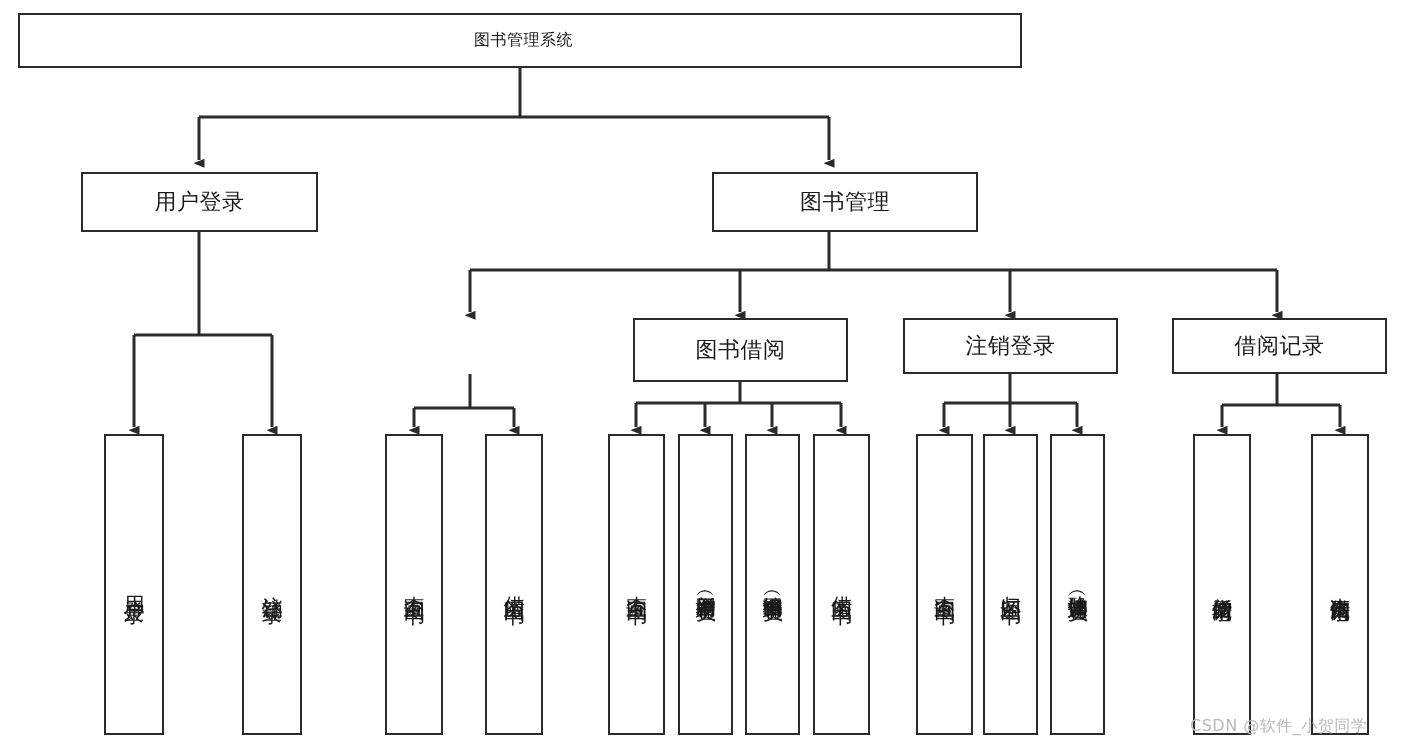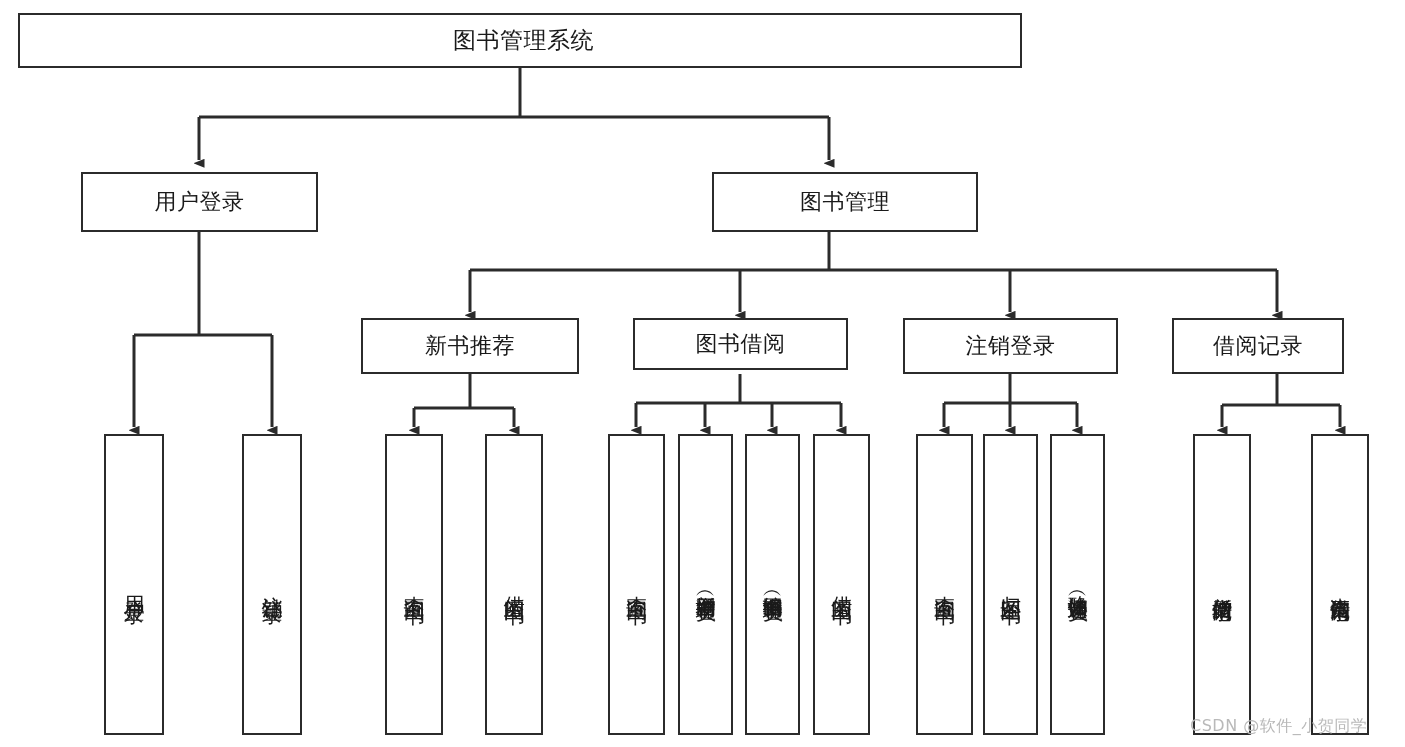--- a/index.html
+++ b/index.html
@@ -41,21 +41,21 @@
     display: block;
     line-height: 1.18;
     letter-spacing: 0.5px;
     white-space: nowrap;
   }
   
   .node.horizontal .node-label {
     font-size: 22px;
   }
   .node.root .node-label {
-    font-size: 23px;
+    font-size: 16px;
     margin-left: 7px;
   }
   
   .node.vertical {
     align-items: center;
     justify-content: center;
     padding: 4px 0;
   }
   .node.vertical .node-label {
     writing-mode: vertical-rl;
@@ -138,30 +138,27 @@
     <span class="node-label">图书管理系统</span>
   </div>
 
   <div class="node horizontal" style="left:81px; top:172px; width:237px; height:60px;">
     <span class="node-label">用户登录</span>
   </div>
   <div class="node horizontal" style="left:712px; top:172px; width:266px; height:60px;">
     <span class="node-label">图书管理</span>
   </div>
 
-  <div class="node horizontal" style="left:361px; top:318px; width:218px; height:56px;">
-    <span class="node-label">新书推荐</span>
-  </div>
-  <div class="node horizontal" style="left:633px; top:318px; width:215px; height:52px;">
+  <div class="node horizontal" style="left:633px; top:318px; width:215px; height:64px;">
     <span class="node-label">图书借阅</span>
   </div>
   <div class="node horizontal" style="left:903px; top:318px; width:215px; height:56px;">
     <span class="node-label">注销登录</span>
   </div>
-  <div class="node horizontal" style="left:1172px; top:318px; width:172px; height:56px;">
+  <div class="node horizontal" style="left:1172px; top:318px; width:215px; height:56px;">
     <span class="node-label">借阅记录</span>
   </div>
 
   <div class="node vertical" style="left:104px; top:434px; width:60px; height:301px;">
     <span class="node-label">用户登录</span>
   </div>
   <div class="node vertical" style="left:242px; top:434px; width:60px; height:301px;">
     <span class="node-label">注销登录</span>
   </div>
 

